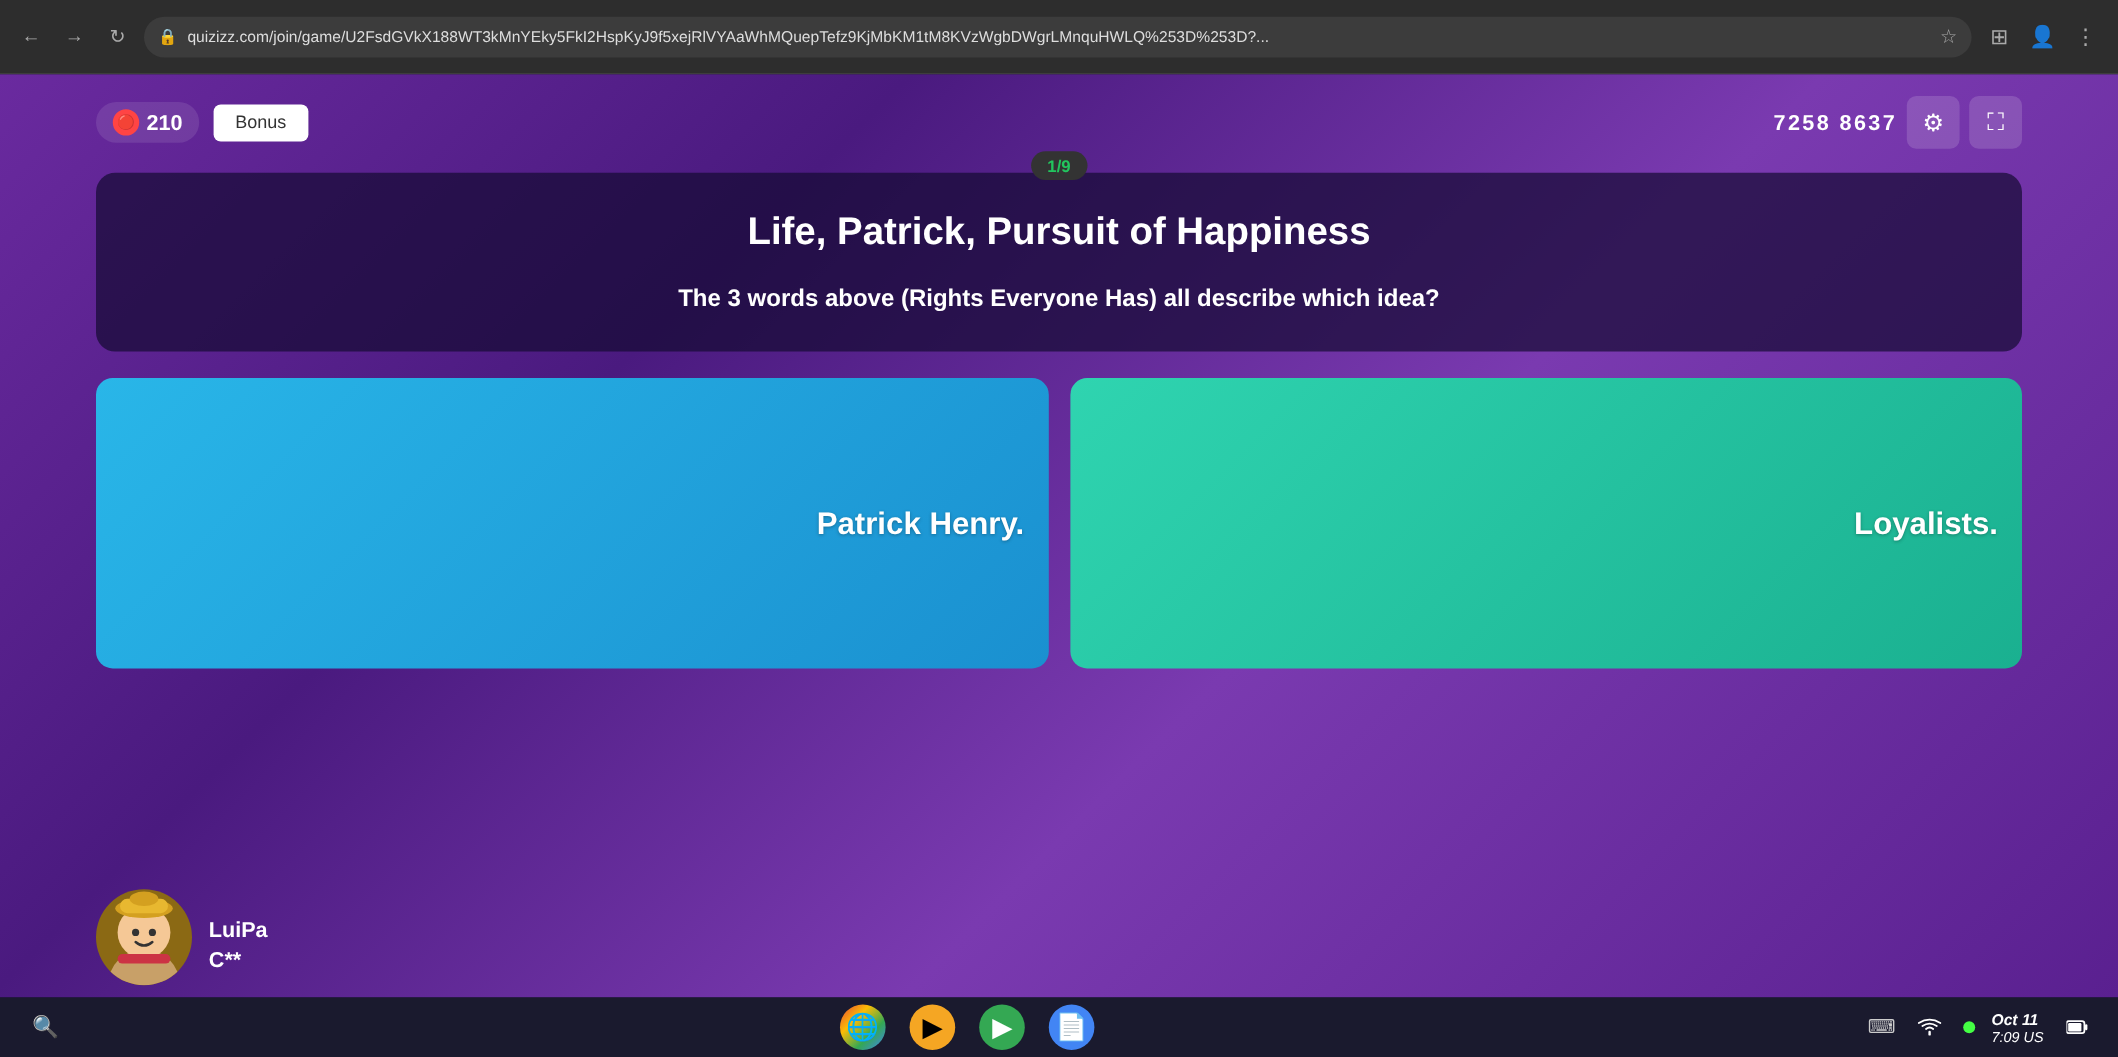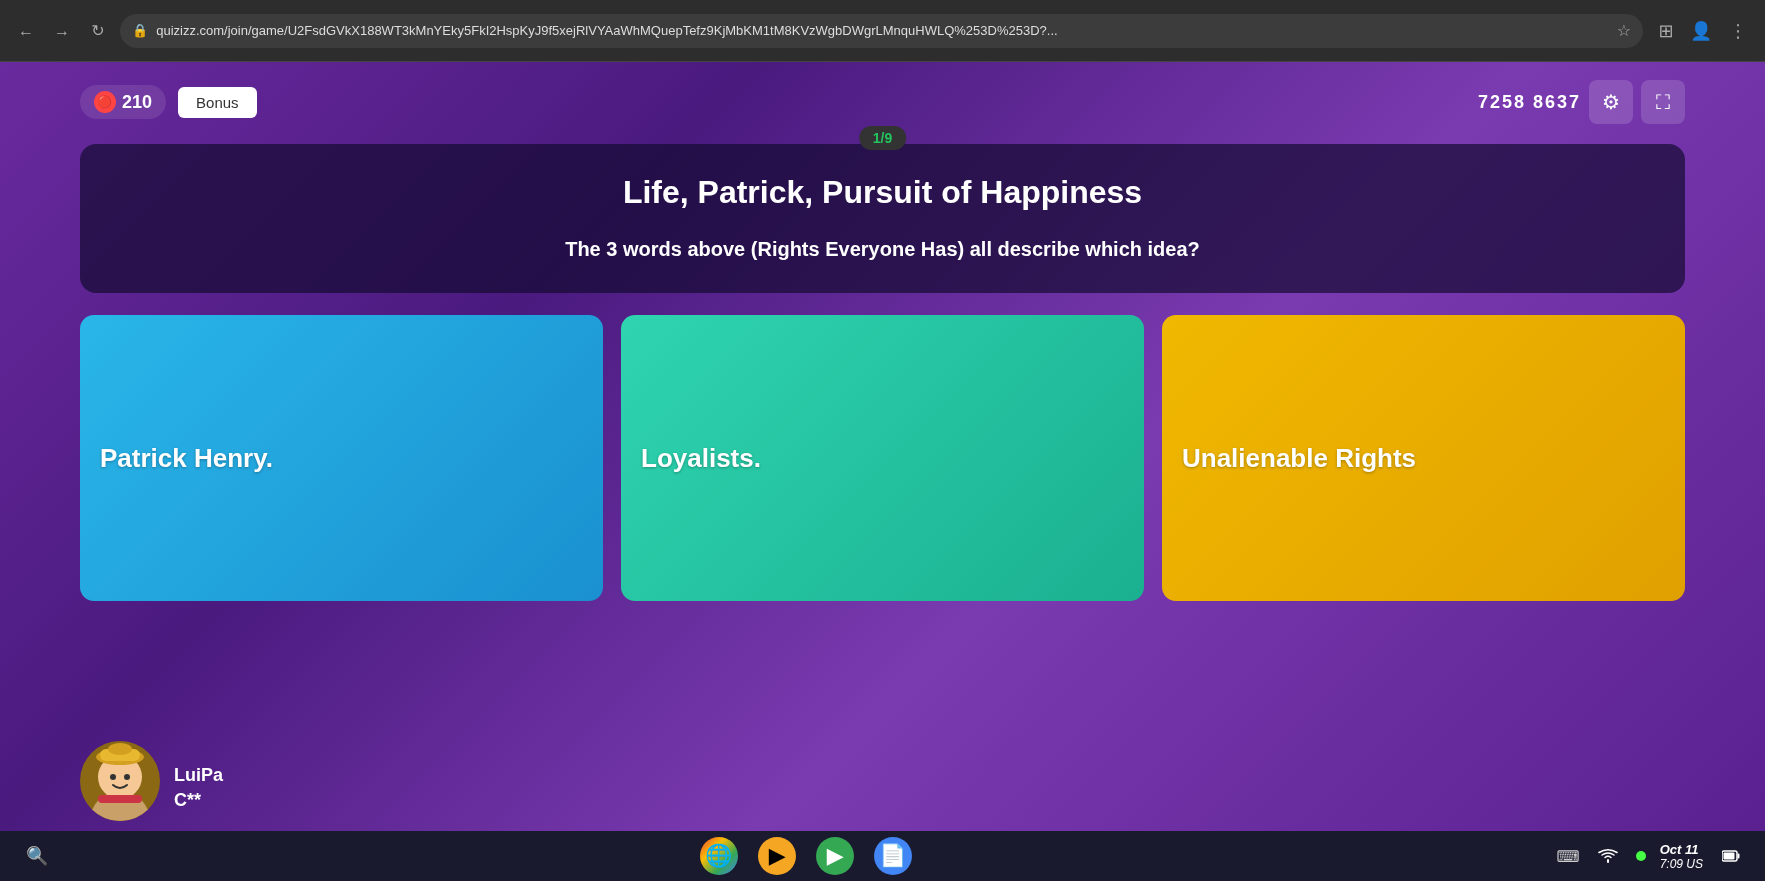--- a/index.html
+++ b/index.html
@@ -237,25 +237,25 @@
     
     .choices-container {
       width: 100%;
       display: flex;
       gap: 18px;
       margin-top: 22px;
     }
 
     .choice-card {
       flex: 1;
-      height: 286px;
+      height: 242px;
       border-radius: 14px;
       display: flex;
       align-items: center;
-      justify-content: flex-start;
+      justify-content: flex-end;
       cursor: pointer;
       border: none;
       transition: transform 0.1s;
     }
 
     .choice-card.blue {
       background: linear-gradient(135deg, #29b6e8 0%, #1a90d0 100%);
     }
 
     .choice-card.teal {
@@ -442,23 +442,20 @@
     <div class="question-title">Life, Patrick, Pursuit of Happiness</div>
     <div class="question-subtitle">The 3 words above (Rights Everyone Has) all describe which idea?</div>
   </div>
 
   <div class="choices-container">
     <button class="choice-card blue">
       <span class="choice-text">Patrick Henry.</span>
     </button>
     <button class="choice-card teal">
       <span class="choice-text">Loyalists.</span>
-    </button>
-    <button class="choice-card yellow">
-      <span class="choice-text">Unalienable Rights</span>
     </button>
   </div>
 
   <div class="player-section">
     <div class="avatar-img">
       <svg width="80" height="80" viewBox="0 0 80 80" xmlns="http://www.w3.org/2000/svg">
 
         <circle cx="40" cy="80" r="30" fill="#c8a068"></circle>
 
         <circle cx="40" cy="36" r="22" fill="#f5c896"></circle>

